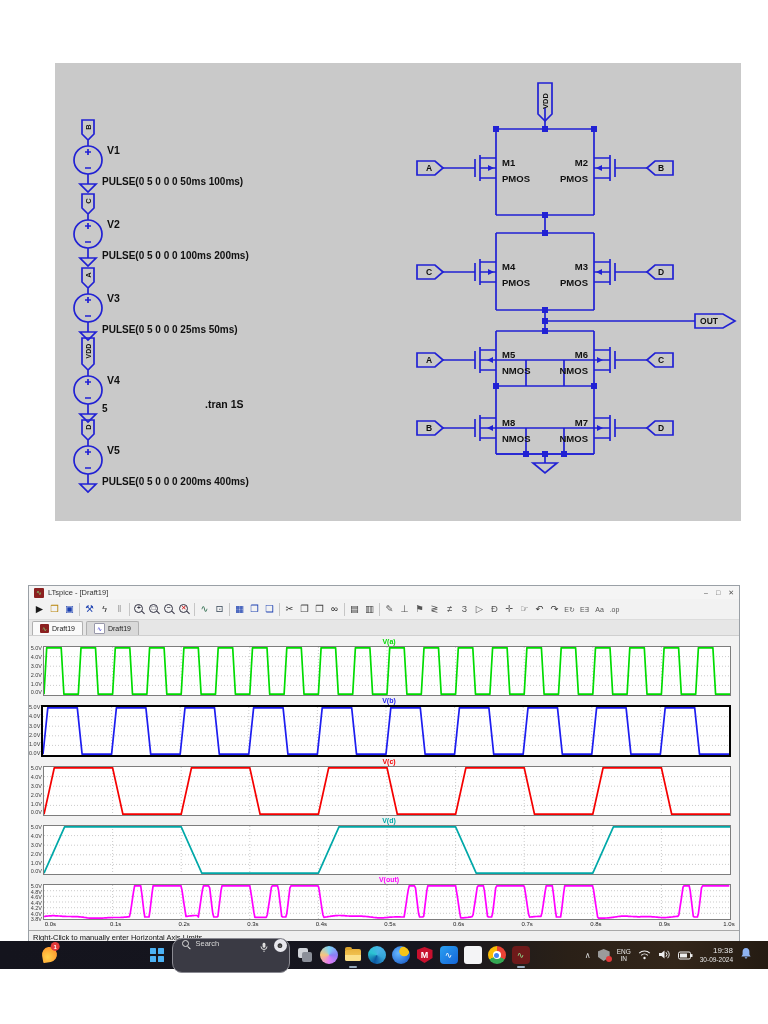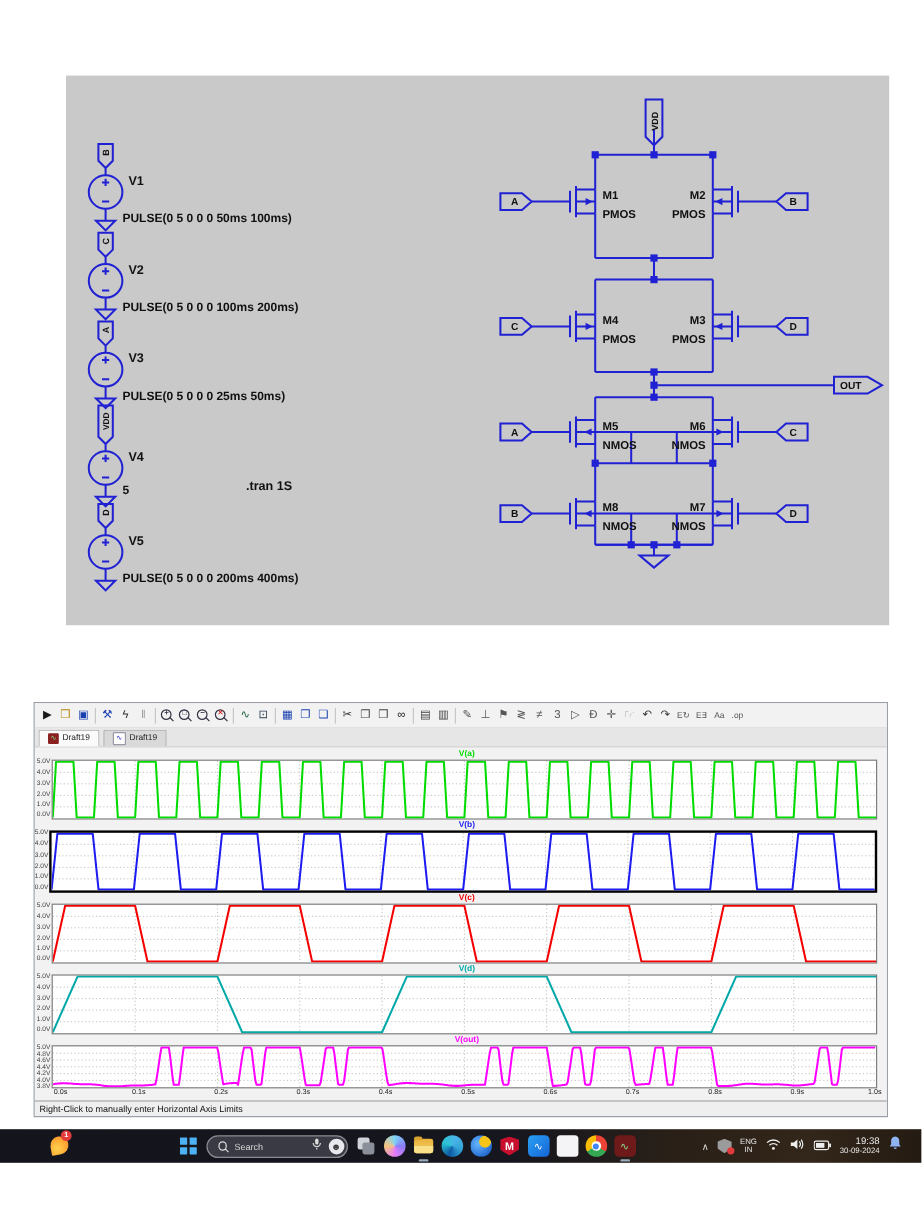--- a/index.html
+++ b/index.html
@@ -44,22 +44,22 @@
   
   .taskbar{position:absolute;left:0;top:941px;width:768px;height:28px;
     background:linear-gradient(90deg,#14141d 0%,#16161f 55%,#2a2017 74%,#33261a 88%,#241b12 100%)}
   .flame{position:absolute;left:42px;top:6px;width:15px;height:15px;border-radius:50% 50% 50% 6%;
     background:radial-gradient(circle at 35% 65%,#ffd24d,#ff9d2e 70%);transform:rotate(-10deg)}
   .badge{position:absolute;right:-4px;top:-4px;width:9px;height:9px;border-radius:50%;background:#e23b3b;color:#fff;
     font-size:6px;display:flex;align-items:center;justify-content:center;font-weight:bold;transform:rotate(10deg);font-style:normal}
   .tb-center{position:absolute;left:150px;top:0;height:28px;display:flex;align-items:center;gap:6px}
   .start{display:grid;grid-template-columns:6px 6px;grid-template-rows:6px 6px;gap:1.5px;margin-right:2px}
   .start i{background:#4cb2f5;border-radius:0.5px}
-  .searchpill{width:118px;height:19px;border-radius:10px;background:#3a3a44;border:1px solid #8a8a92;
-    display:flex;align-items:center;gap:5px;padding:0 2px 0 8px;box-sizing:border-box}
+  .searchpill{width:118px;height:35px;border-radius:10px;background:#3a3a44;border:1px solid #8a8a92;
+    display:flex;align-items:flex-start;gap:5px;padding:0 2px 0 8px;box-sizing:border-box}
   .smag{position:relative;width:10px;height:10px}
   .smag::before{content:"";position:absolute;left:1px;top:1px;width:5.5px;height:5.5px;border:1.2px solid #ddd;border-radius:50%}
   .smag::after{content:"";position:absolute;width:3.5px;height:1.2px;background:#ddd;left:6.5px;top:8px;transform:rotate(45deg)}
   .stext{color:#d8d8d8;font-size:7.5px;flex:1}
   .srch-avatar{width:13px;height:13px;border-radius:50%;background:#e8e8ee;color:#333;font-size:8px;display:flex;align-items:center;justify-content:center}
   .appbtn{width:18px;height:18px;border-radius:4px;position:relative;display:flex;align-items:center;justify-content:center;flex:0 0 auto}
   .appbtn.run::after{content:"";position:absolute;bottom:-4px;left:5px;width:8px;height:2px;border-radius:1px;background:#9ab}
   .taskview{background:transparent}
   .taskview i{position:absolute;width:10px;height:10px;background:#cfd2d8;border-radius:2px;left:2px;top:2px}
   .taskview i+i{left:6px;top:6px;background:#8b8f99}
@@ -202,20 +202,29 @@
   <text x="33" y="67" font-size="7.5" text-anchor="middle" transform="rotate(-90 33,64)">B</text>
   <text x="33" y="141" font-size="7.5" text-anchor="middle" transform="rotate(-90 33,138)">C</text>
   <text x="33" y="215" font-size="7.5" text-anchor="middle" transform="rotate(-90 33,212)">A</text>
   <text x="33" y="291" font-size="7" text-anchor="middle" transform="rotate(-90 33,288)">VDD</text>
   <text x="33" y="367" font-size="7.5" text-anchor="middle" transform="rotate(-90 33,364)">D</text>
   <text x="150" y="345" font-size="10.5">.tran 1S</text>
 </svg>
 </div>
 
 <div class="lt-window">
+  <div class="titlebar">
+    <span class="appicon">∿</span>
+    <span>LTspice - [Draft19]</span>
+    <span class="wincontrols">
+      <span>–</span>
+      <span>□</span>
+      <span>✕</span>
+    </span>
+  </div>
   <div class="toolbar">
       <span class="tb-btn" style="color: rgb(26, 26, 26); font-size: 9.5px;">▶</span>
       <span class="tb-btn" style="color: rgb(184, 134, 11); font-size: 9.5px;">❒</span>
       <span class="tb-btn" style="color: rgb(26, 63, 176); font-size: 9.5px;">▣</span>
       <span class="tb-sep"></span>
       <span class="tb-btn" style="color: rgb(26, 63, 176); font-size: 9.5px;">⚒</span>
       <span class="tb-btn" style="color: rgb(51, 51, 51); font-size: 9.5px;">ϟ</span>
       <span class="tb-btn" style="color: rgb(153, 153, 153); font-size: 9.5px;">‖</span>
       <span class="tb-sep"></span>
       <span class="tb-btn">

